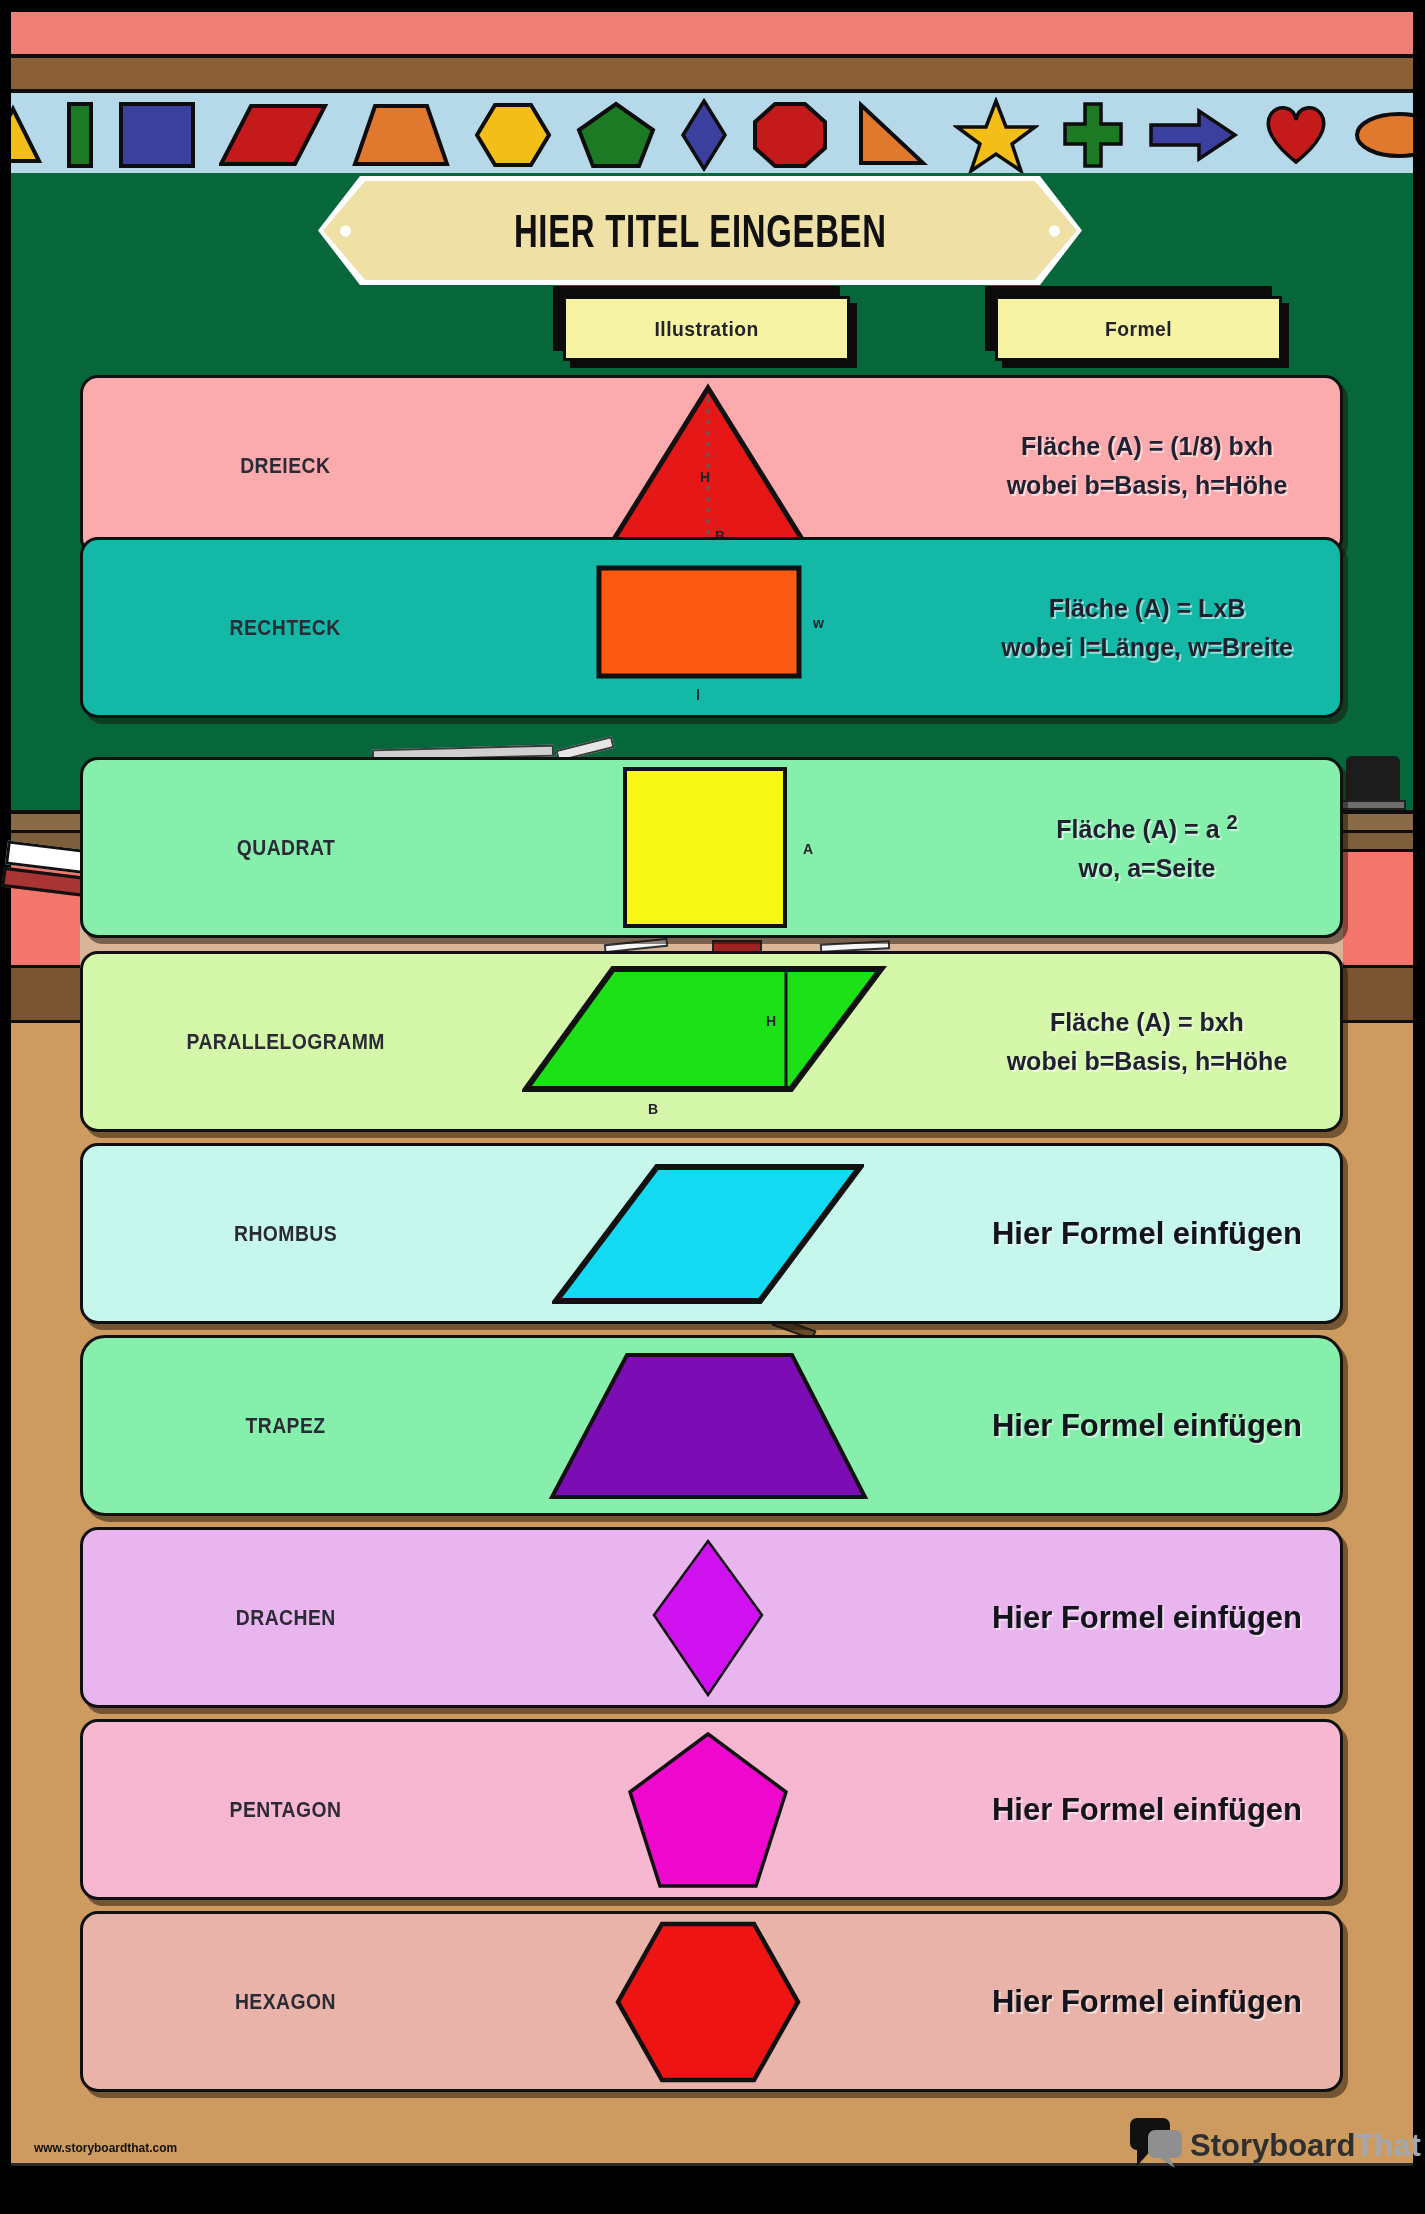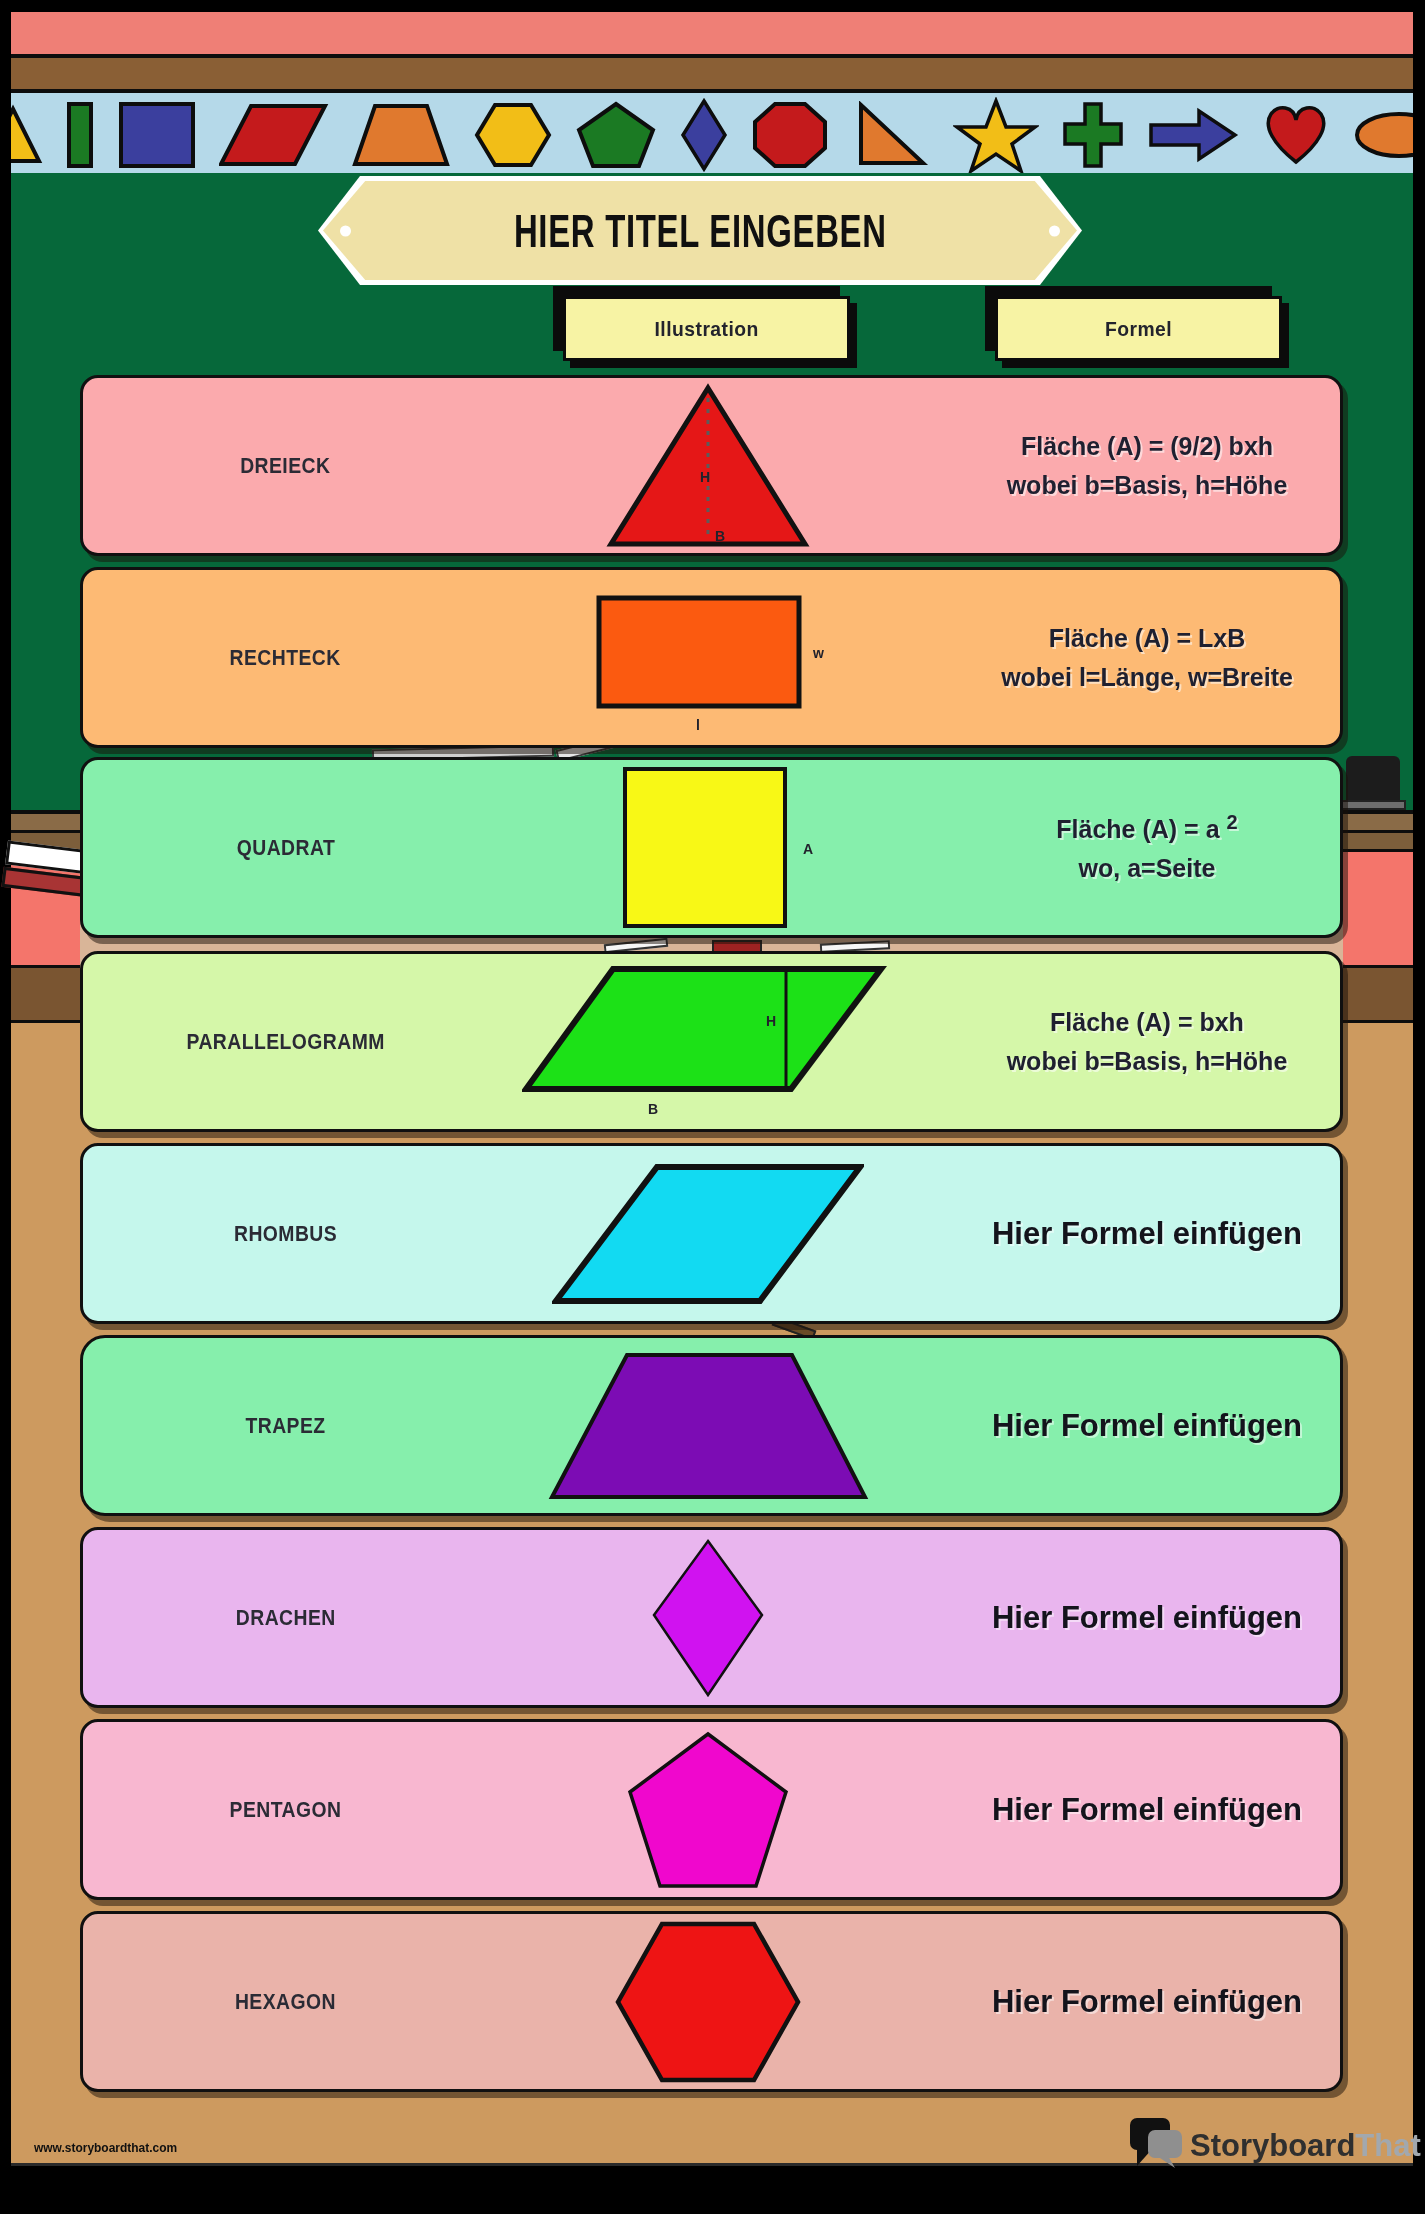--- a/index.html
+++ b/index.html
@@ -195,26 +195,26 @@
       </div>
     <div class="cell">
       <svg width="210" height="168" viewBox="0 0 210 168">
         <polygon points="105,6 202,162 8,162" stroke="#111" stroke-width="5" fill="#e51717"></polygon>
         <line x1="105" y1="16" x2="105" y2="158" stroke="#5c5c5c" stroke-width="3" stroke-dasharray="4 7"></line>
         <text x="97" y="100" class="svglbl">H</text>
         <text x="112" y="159" class="svglbl">B</text>
       </svg>
     </div>
     <div class="cell fcell">
-      <div class="f-line">Fläche (A) = (9/2) bxh</div>
+      <div class="f-line">Fläche (A) = (1/8) bxh</div>
       <div class="f-line">wobei b=Basis, h=Höhe</div>
     </div>
   </div>
 
-  <div class="row" style="top: 567px; background: #fdba74;">
+  <div class="row" style="top: 537px; background: #14b8a6;">
     <div class="cell">
         <span class="rlabel">RECHTECK</span>
       </div>
     <div class="cell">
       <svg width="250" height="152" viewBox="0 0 250 152">
         <rect x="16" y="16" width="200" height="108" stroke="#111" stroke-width="5" fill="#fb5a10"></rect>
         <text x="230" y="76" class="svglbl">w</text>
         <text x="113" y="148" class="svglbl">l</text>
       </svg>
     </div>

